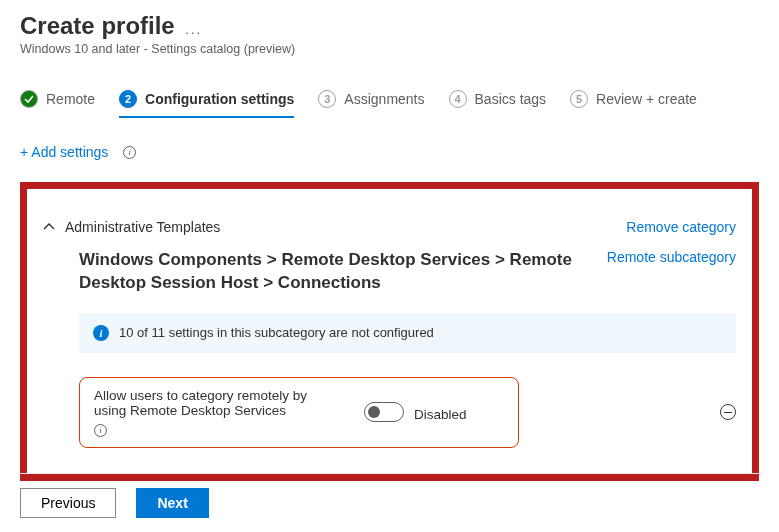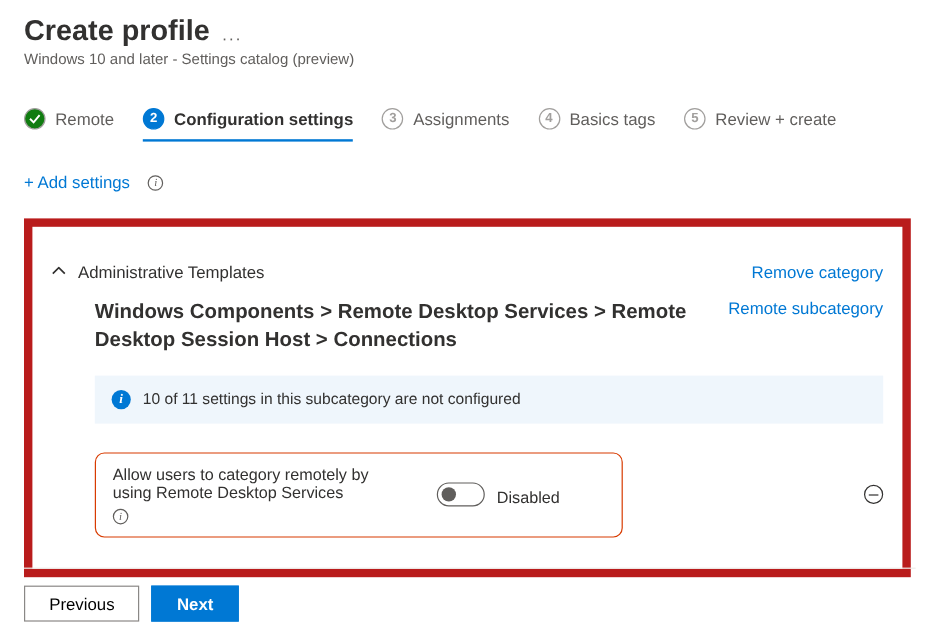--- a/index.html
+++ b/index.html
@@ -243,21 +243,21 @@
       background: #323130;
     }
     .footer {
       position: absolute;
       bottom: 14px;
       left: 20px;
       right: 16px;
       border-top: 1px solid #edebe9;
       padding-top: 14px;
       display: flex;
-      gap: 10px;
+      gap: 20px;
     }
     .btn {
       padding: 6px 20px;
       font-size: 14px;
       border: 1px solid #8a8886;
       background: #fff;
       cursor: pointer;
       font-family: inherit;
     }
     .btn.primary {

